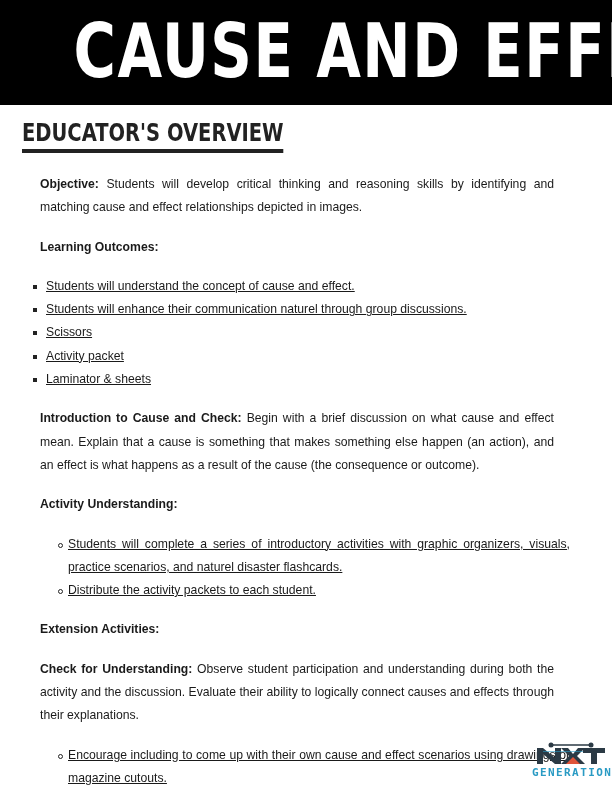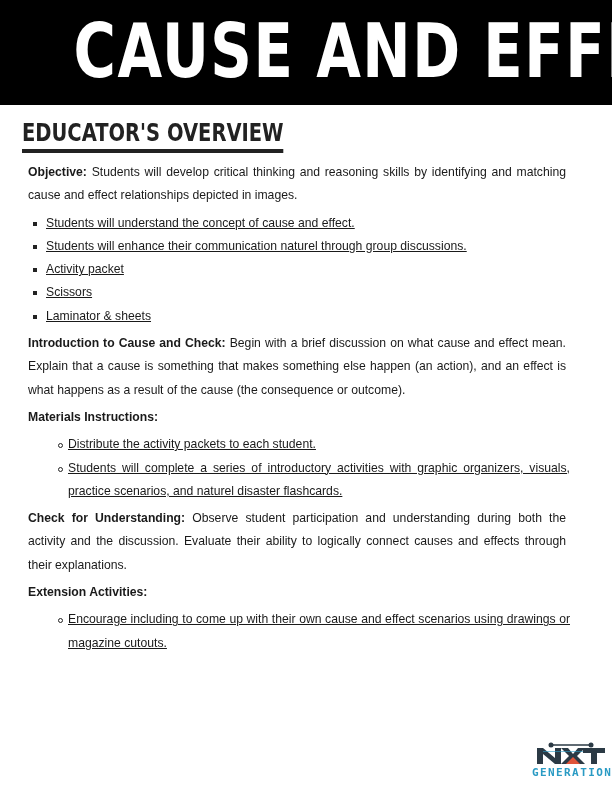--- a/index.html
+++ b/index.html
@@ -8,21 +8,21 @@
   .banner { position: absolute; left: 0; top: 0; width: 612px; height: 105px; background: #000; }
   .banner-title { position: absolute; left: 8px; top: 6px; width: 596px; text-align: center;
                   font-family: "DejaVu Sans", sans-serif; font-weight: bold; color: #fff;
                   font-size: 74px; line-height: 90px; letter-spacing: 2px;
                   transform: scaleX(0.78); transform-origin: center; white-space: nowrap; }
   .section-title { position: absolute; left: 22px; top: 118px; font-family: "DejaVu Sans", sans-serif;
                    font-weight: bold; font-size: 25px; color: #222; letter-spacing: 0px;
                    transform: scaleX(0.78); transform-origin: left; white-space: nowrap;
                    border-bottom: 4px solid #222; padding-bottom: 1px; line-height: 30px; }
   .content { position: absolute; left: 24px; top: 157px; width: 546px; font-size: 12.2px; line-height: 23.3px; }
-  .content p { margin: 4px; text-align: justify; }
+  .content p { margin: 16px; text-align: justify; }
   .lbl { font-weight: bold; }
   ul { margin: 0; padding: 0; list-style: none; text-decoration: underline; }
   ul.sq li { position: relative; padding-left: 22px; text-align: justify; }
   ul.sq li::before { content: ""; position: absolute; left: 9px; top: 10px; width: 4px; height: 4px; background: #222; }
   ul.circ li { position: relative; padding-left: 44px; text-align: justify; }
   ul.circ li::before { content: ""; position: absolute; left: 34px; top: 10px; width: 3px; height: 3px; border: 1px solid #222; border-radius: 50%; }
   .logo { position: absolute; left: 533px; top: 742px; width: 75px; height: 36px; }
   .logo-text { position: absolute; left: 532px; top: 766px; width: 76px; text-align: right;
                font-family: "DejaVu Sans Mono", monospace; font-weight: bold; font-size: 11px;
                letter-spacing: 1.4px; color: #2a9bc4; }
@@ -32,42 +32,43 @@
 
 <div class="banner">
   <div class="banner-title">CAUSE AND EFFECT</div>
 </div>
 
 <div class="section-title">EDUCATOR'S OVERVIEW</div>
 
 <div class="content">
   <p><span class="lbl">Objective:</span><span> Students will develop critical thinking and reasoning skills by identifying and matching cause and effect relationships depicted in images.</span></p>
 
+  <p><span class="lbl">Learning Outcomes:</span></p>
   <ul class="sq">
     <li>Students will understand the concept of cause and effect.</li>
     <li>Students will enhance their communication naturel through group discussions.</li>
   </ul>
 
   <ul class="sq">
+    <li>Scissors</li>
     <li>Activity packet</li>
-    <li>Scissors</li>
     <li>Laminator &amp; sheets</li>
   </ul>
 
   <p><span class="lbl">Introduction to Cause and Check:</span><span> Begin with a brief discussion on what cause and effect mean. Explain that a cause is something that makes something else happen (an action), and an effect is what happens as a result of the cause (the consequence or outcome).</span></p>
 
-  <p><span class="lbl">Materials Instructions:</span></p>
+  <p><span class="lbl">Activity Understanding:</span></p>
   <ul class="circ">
+    <li>Students will complete a series of introductory activities with graphic organizers, visuals, practice scenarios, and naturel disaster flashcards.</li>
     <li>Distribute the activity packets to each student.</li>
-    <li>Students will complete a series of introductory activities with graphic organizers, visuals, practice scenarios, and naturel disaster flashcards.</li>
   </ul>
 
+  <p><span class="lbl">Extension Activities:</span></p>
+
   <p><span class="lbl">Check for Understanding:</span><span> Observe student participation and understanding during both the activity and the discussion. Evaluate their ability to logically connect causes and effects through their explanations.</span></p>
-
-  <p><span class="lbl">Extension Activities:</span></p>
   <ul class="circ">
     <li>Encourage including to come up with their own cause and effect scenarios using drawings or magazine cutouts.</li>
   </ul>
 </div>
 
 <svg class="logo" viewBox="0 0 75 36">
   <line x1="18" y1="3" x2="58" y2="3" stroke="#2b3a45" stroke-width="1.5"></line>
   <circle cx="18" cy="3" r="2.5" fill="#2b3a45"></circle>
   <circle cx="58" cy="3" r="2.5" fill="#2b3a45"></circle>
   <polygon points="4,22 4,6 10,6 22,16 22,6 28,6 28,22 22,22 10,12 10,22" fill="#2b3a45"></polygon>

